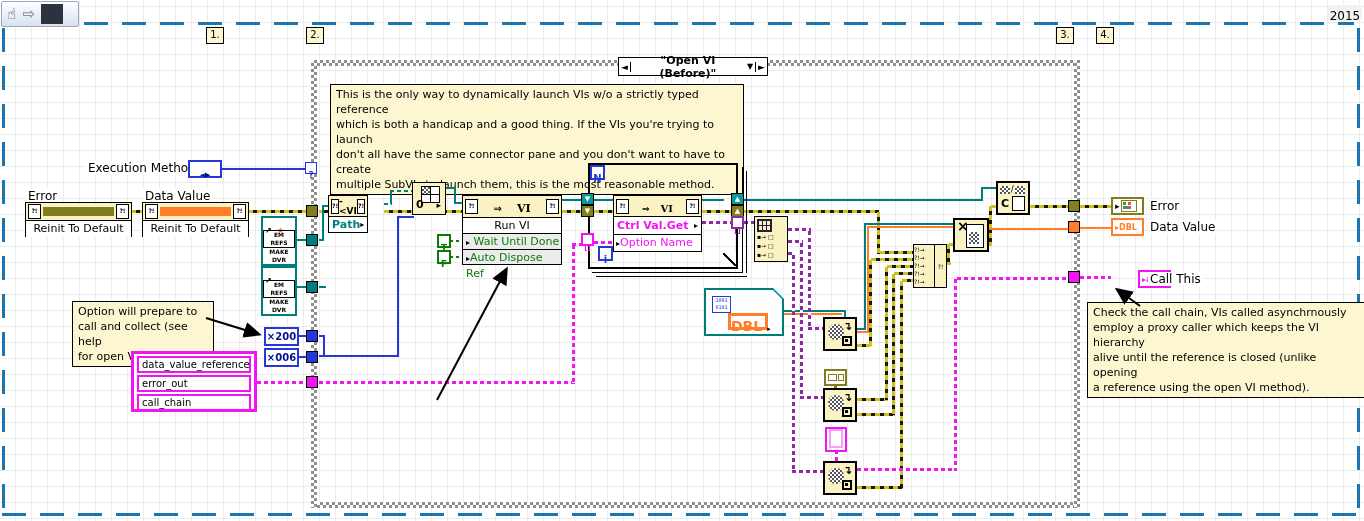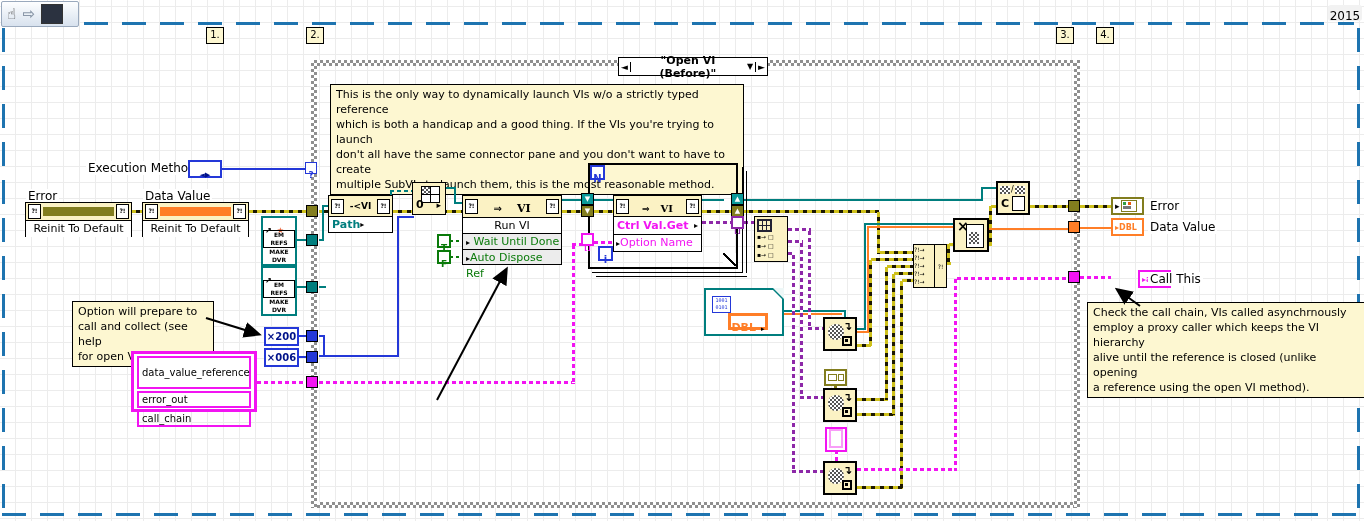--- a/index.html
+++ b/index.html
@@ -253,39 +253,39 @@
     </div>
     <div class="t"><span class="t1">EM REFS</span></div>
     <div class="t">MAKE</div>
     <div class="t">DVR</div>
   </div>
 
   <div class="const" style="left:264px;top:327px;width:35px;height:19px"><span>×200</span></div>
   <div class="const" style="left:264px;top:348px;width:35px;height:19px"><span>×006</span></div>
 
   <div class="abs" style="left:131px;top:351px;width:126px;height:61px;border:3px solid #f214f2;background:#fff;box-sizing:border-box;padding:2px 3px">
-    <div style="border:2px solid #f214f2;font-size:10px;line-height:13px;padding:8px 3px;margin-bottom:2px;white-space:nowrap"><span>data_value_reference</span></div>
+    <div style="border:2px solid #f214f2;font-size:10px;line-height:13px;padding:0 3px;margin-bottom:2px;white-space:nowrap"><span>data_value_reference</span></div>
     <div style="border:2px solid #f214f2;font-size:10px;line-height:13px;padding:0 3px;margin-bottom:2px"><span>error_out</span></div>
     <div style="border:2px solid #f214f2;font-size:10px;line-height:13px;padding:0 3px"><span>call_chain</span></div>
   </div>
 
   <div class="tunnel" style="left:305px;top:162px;background:#fff;border-color:#2438d8;text-align:center">
     <span style="font-size:9px;line-height:11px;color:#2438d8;font-weight:bold">?</span></div>
   <div class="tunnel" style="left:306px;top:205px;background:#827d1e"></div>
   <div class="tunnel" style="left:306px;top:234px;background:#007e7e"></div>
   <div class="tunnel" style="left:306px;top:281px;background:#007e7e"></div>
   <div class="tunnel" style="left:306px;top:330px;background:#2438d8"></div>
   <div class="tunnel" style="left:306px;top:351px;background:#2438d8"></div>
   <div class="tunnel" style="left:306px;top:376px;background:#f214f2"></div>
 
   <div class="tunnel" style="left:1068px;top:200px;background:#827d1e"></div>
   <div class="tunnel" style="left:1068px;top:221px;background:#ff7e27"></div>
   <div class="tunnel" style="left:1068px;top:271px;background:#f214f2"></div>
 
-  <div class="node" style="left:328px;top:195px;width:65px;height:38px">
+  <div class="node" style="left:328px;top:195px;width:40px;height:38px">
     <div class="trow" style="height:20px">
       <span class="qd">?!</span>
       <span style="font-size:9px;font-weight:bold">-&lt;VI</span>
       <span class="qd">?!</span>
     </div>
     <div class="row" style="height:16px;color:#007e7e;font-weight:bold;display:flex;padding:0 3px">
       <span>Path</span>
       <span style="color:#000;font-size:8px">▸</span>
     </div>
   </div>
@@ -359,21 +359,21 @@
     <div style="width:13px;height:11px;border:1px solid #223;background-image:linear-gradient(#223 1px,transparent 1px),linear-gradient(90deg,#223 1px,transparent 1px);background-size:4px 5px"></div>
     <div style="font-size:6px;line-height:9px;white-space:nowrap"><span>▪→ □</span></div>
     <div style="font-size:6px;line-height:9px;white-space:nowrap"><span>▪→ □</span></div>
     <div style="font-size:6px;line-height:9px;white-space:nowrap"><span>▪→ □</span></div>
   </div>
 
   <div class="abs" style="left:704px;top:288px;width:80px;height:48px;background:#fff;border:2px solid #007e7e;box-sizing:border-box">
     <div class="abs" style="right:-2px;top:-2px;width:0;height:0;border-left:11px solid transparent;border-top:11px solid #eef7f7;filter:drop-shadow(-1px 1px 0 #007e7e)"></div>
     <div class="abs" style="left:6px;top:6px;width:17px;height:15px;border:1px solid #2438d8;font-size:5px;line-height:7px;color:#2438d8;text-align:center;font-family:'DejaVu Sans Mono',monospace">1001<br>0101</div>
     <div class="abs" style="left:22px;top:23px;width:40px;height:17px;border:3px solid #ff7e27;box-sizing:border-box;text-align:center;white-space:nowrap">
-      <span style="font-size:11px;line-height:11px;font-weight:bold;color:#ff7e27">DBL</span>
+      <span style="font-size:14px;line-height:11px;font-weight:bold;color:#ff7e27">DBL</span>
       <span style="font-size:7px;color:#000">▸</span></div>
   </div>
 
   <div class="v2d" style="left:823px;top:317px">
     <div class="gear ck"></div>
     <span class="ar">↴</span>
     <div class="bx">
         <i></i>
       </div>
   </div>

